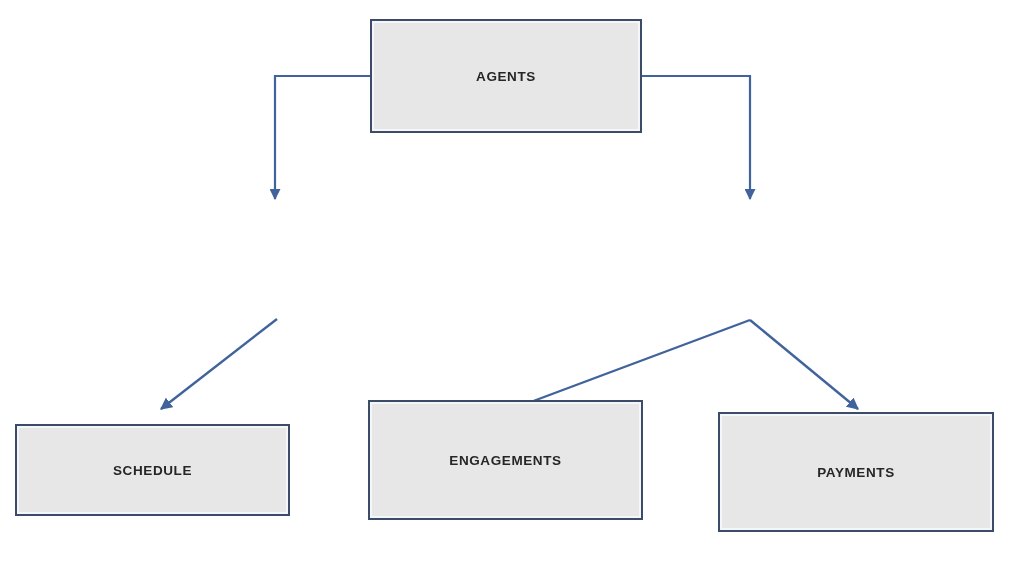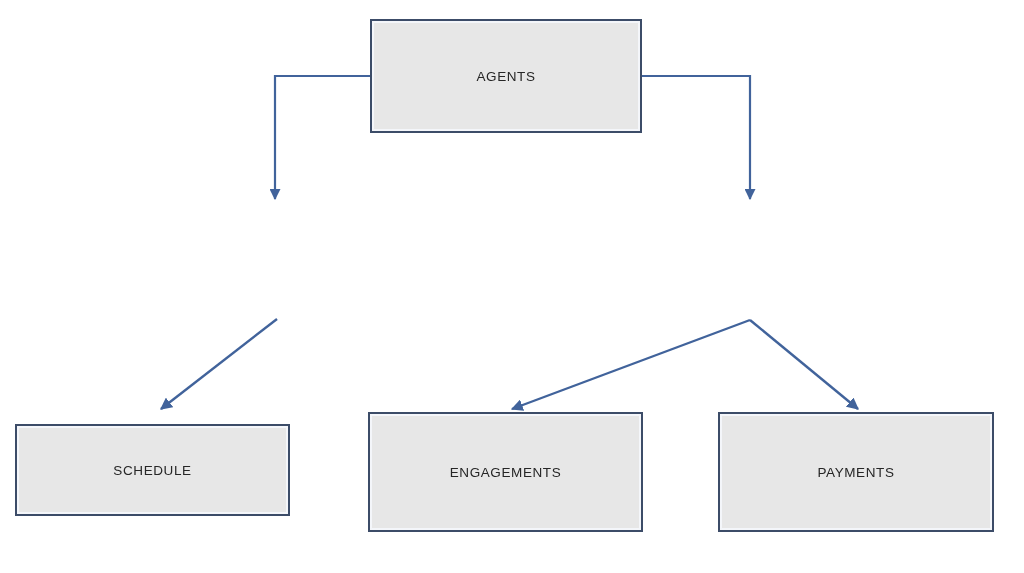--- a/index.html
+++ b/index.html
@@ -29,36 +29,37 @@
   .node {
     position: absolute;
     box-sizing: border-box;
     background: #e7e7e7;
     border: 2px solid #3c4c68;
     box-shadow: inset 0 0 0 2px #f4f6fa;
     display: flex;
     align-items: center;
     justify-content: center;
     z-index: 2;
+    font-weight: bold;
   }
   .node-label {
     font-family: "Liberation Sans", sans-serif;
     font-size: 13.5px;
     letter-spacing: 0.6px;
     color: #262626;
     text-align: center;
     white-space: nowrap;
     user-select: none;
   }
   
   #node-agents        { left: 370px; top: 19px;  width: 272px; height: 114px; }
   #node-entertainers  { left: 138px; top: 203px; width: 273px; height: 117px; }
   #node-clients       { left: 614px; top: 203px; width: 273px; height: 117px; }
   #node-schedule      { left: 15px;  top: 412px; width: 275px; height: 92px; margin-top: 12px; }
-  #node-engagements   { left: 368px; top: 412px; width: 275px; height: 120px; }
+  #node-engagements   { left: 368px; top: 400px; width: 275px; height: 120px; }
   #node-payments      { left: 718px; top: 412px; width: 276px; height: 120px; }
 </style>
 </head>
 <body>
 
 <div id="canvas">
 
   <svg id="connectors" viewBox="0 0 1024 573" width="1024" height="573" xmlns="http://www.w3.org/2000/svg">
     <defs>
       <marker id="arrowhead" viewBox="0 0 10 10" refX="9" refY="5" markerWidth="5" markerHeight="5" orient="auto-start-reverse">

